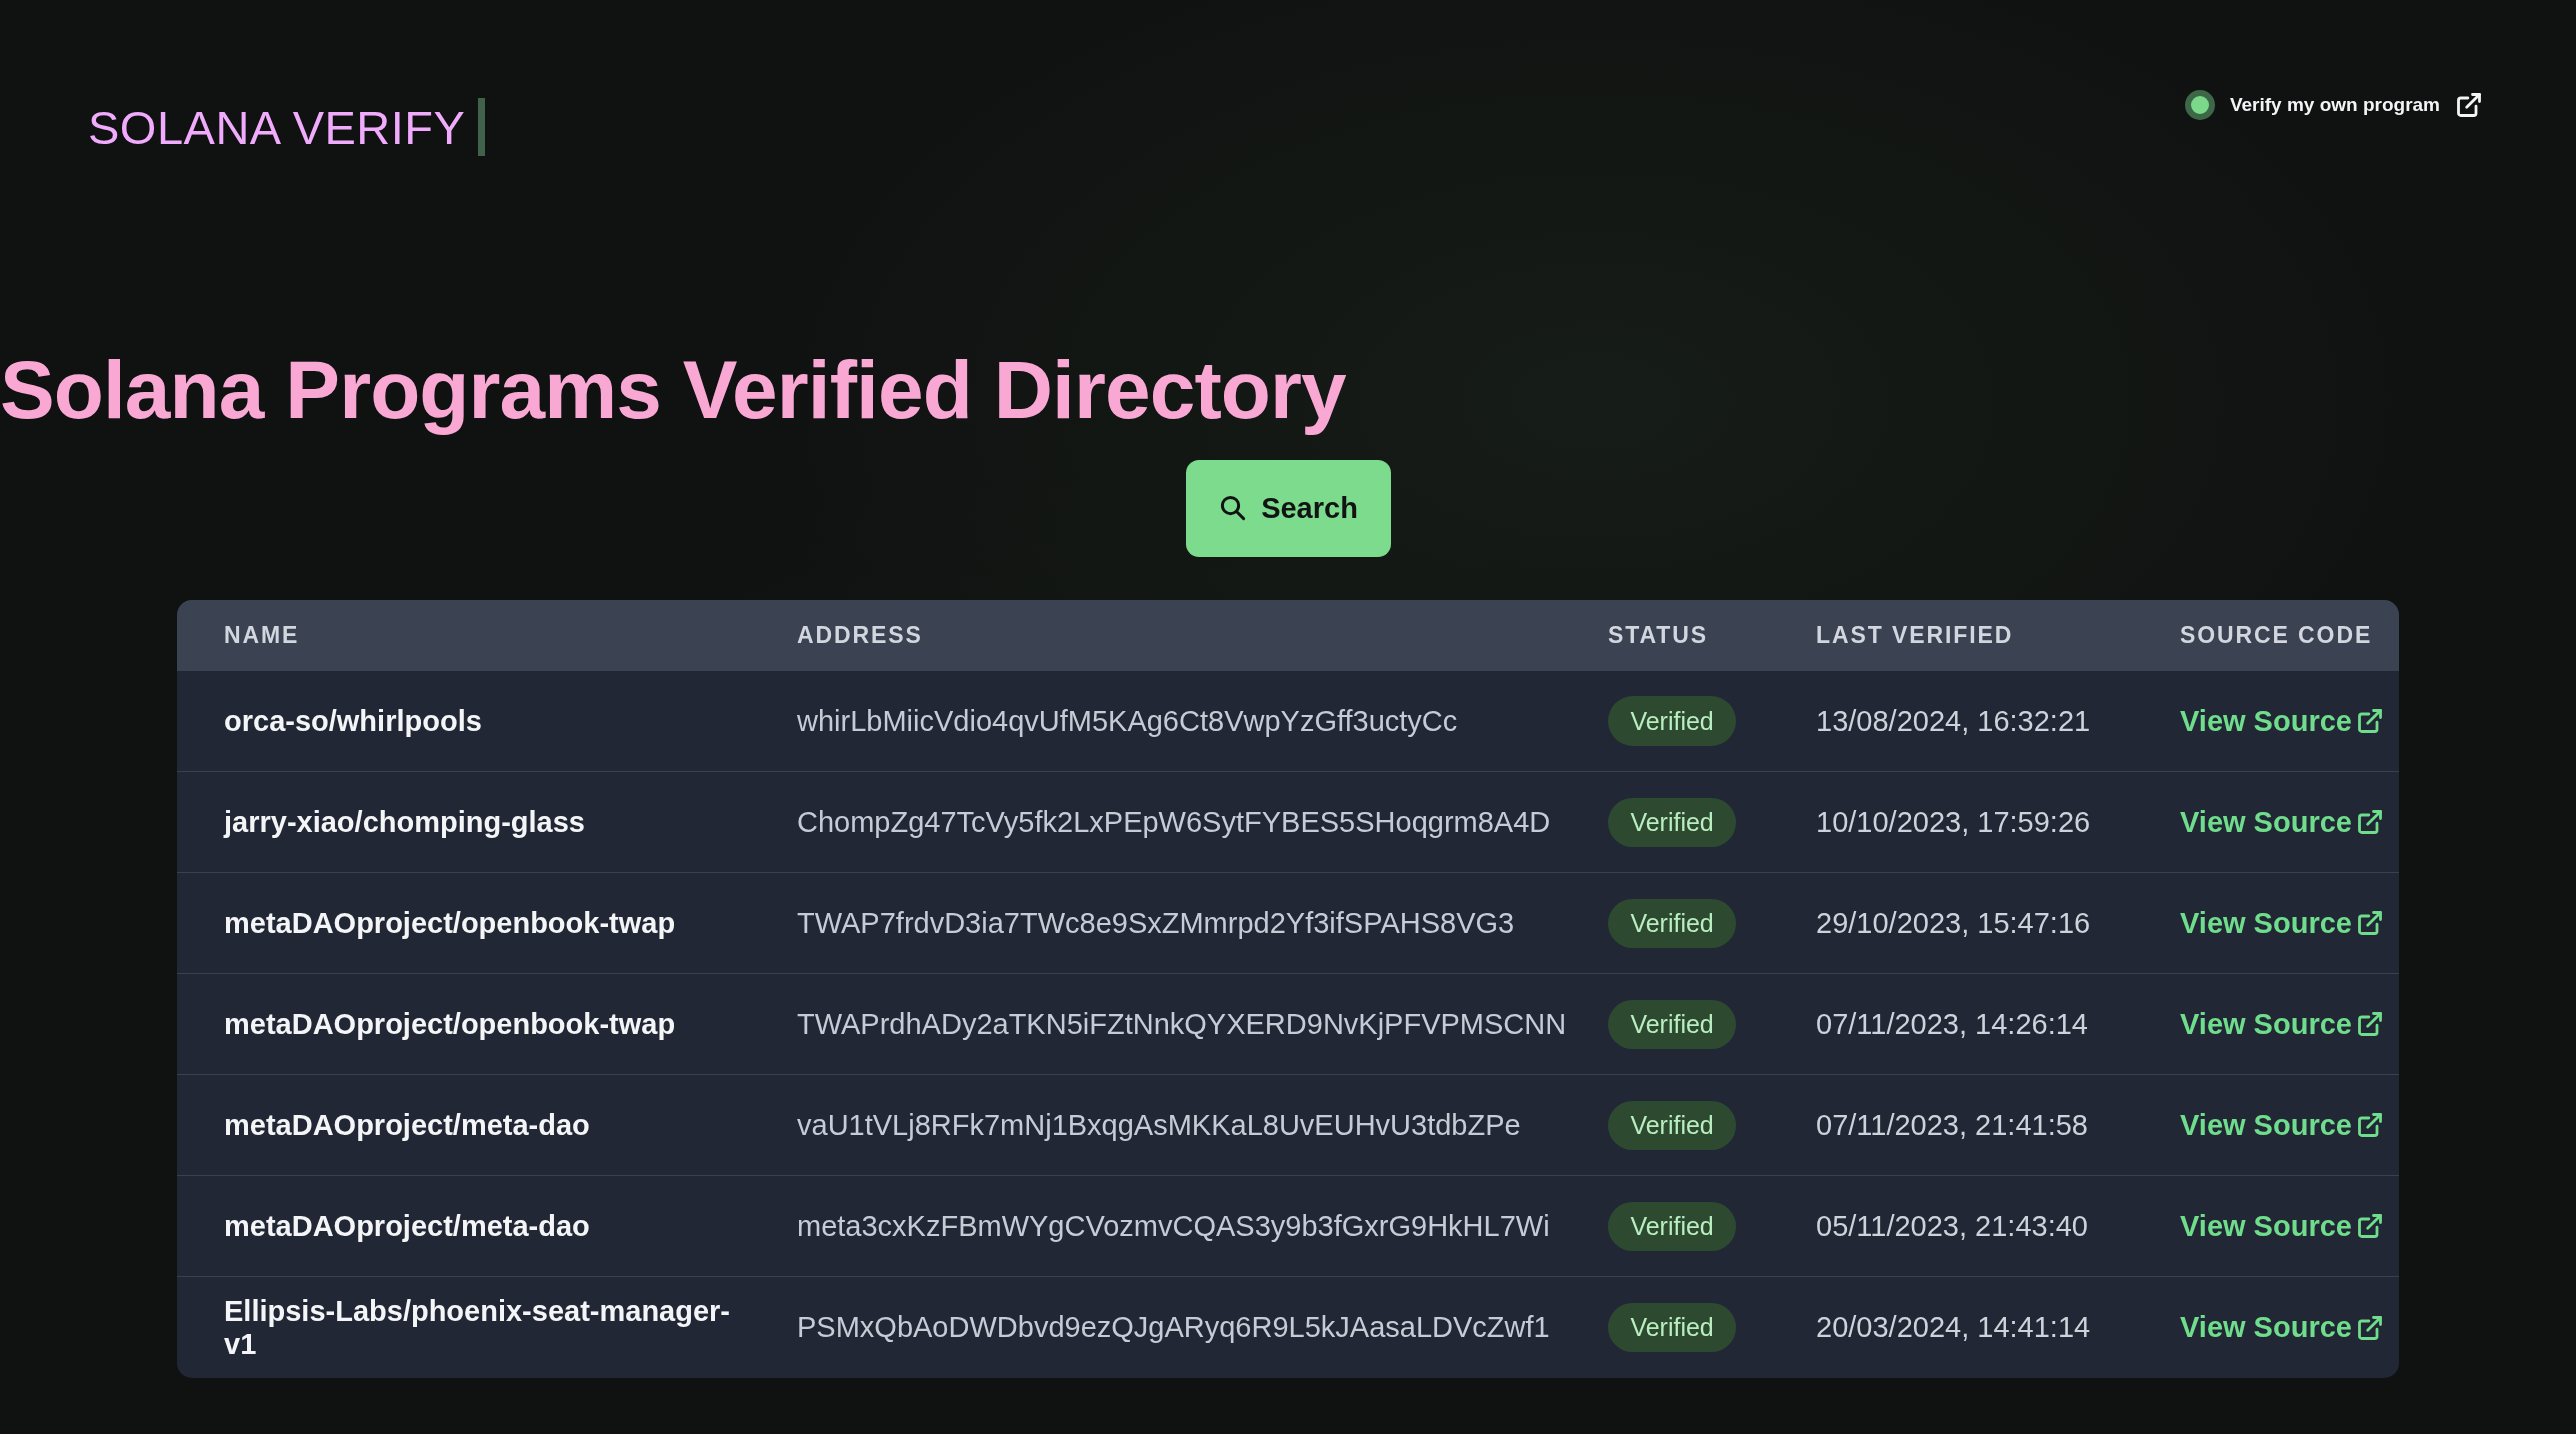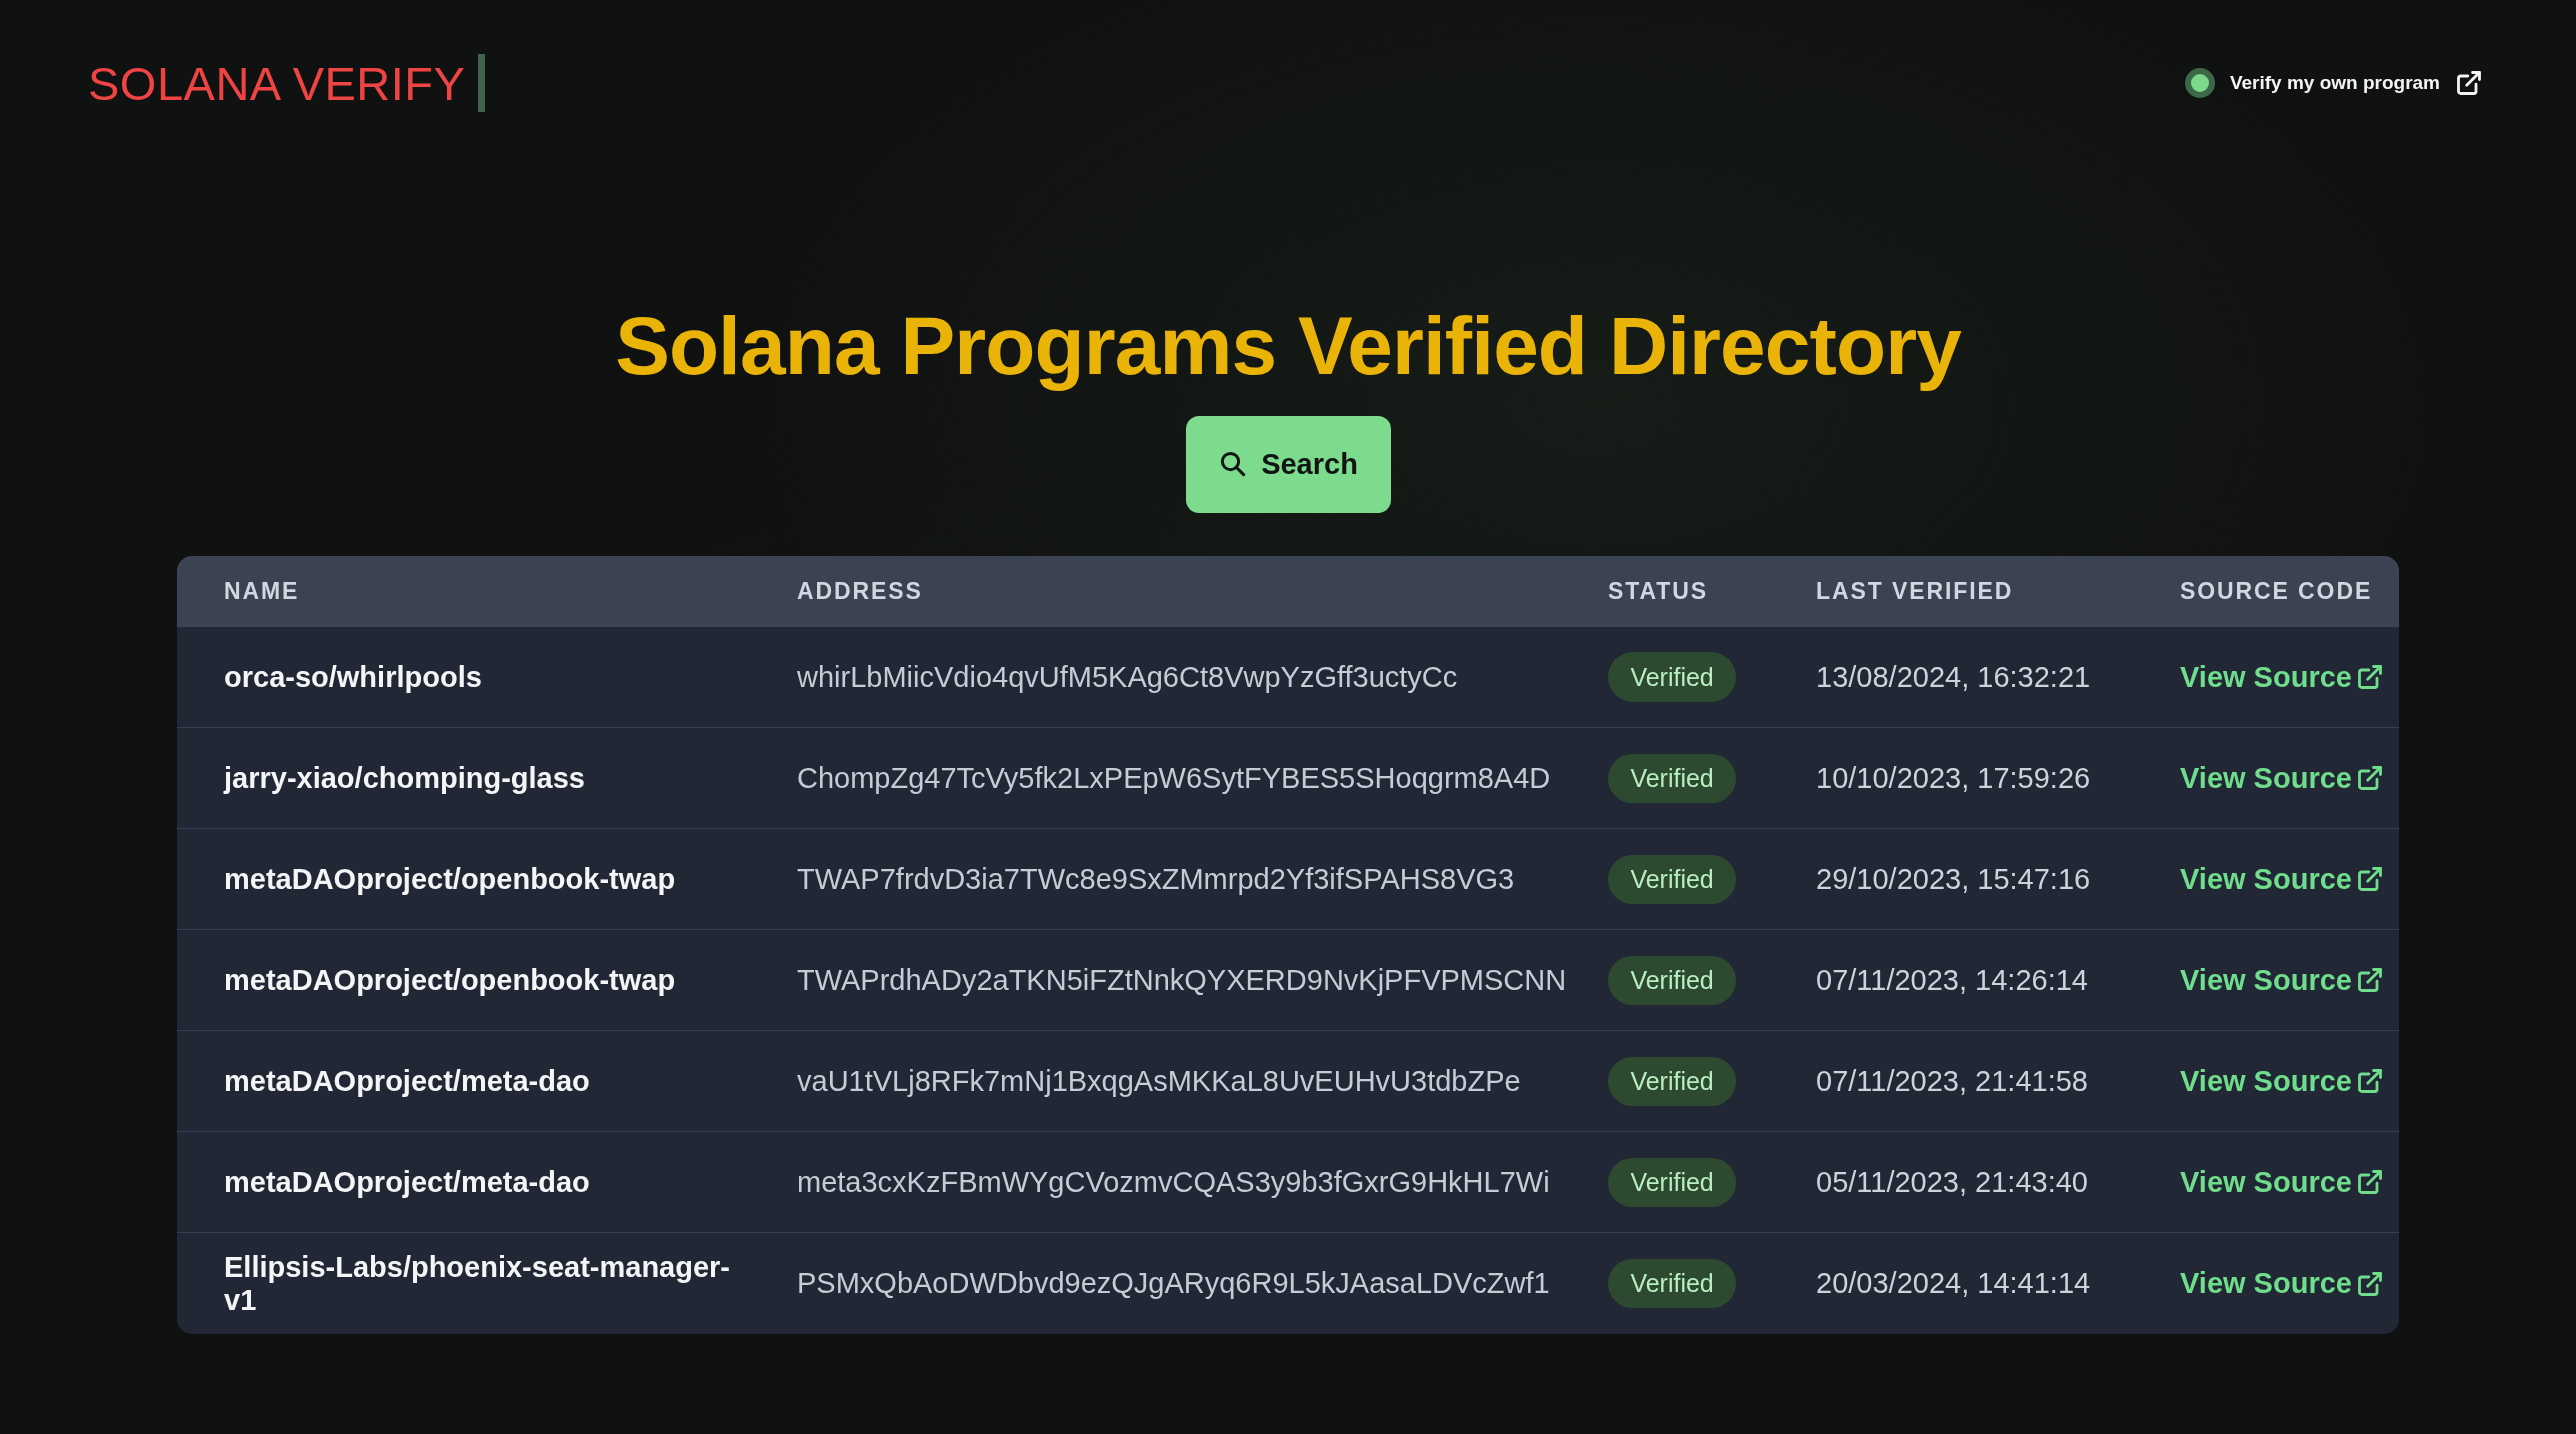--- a/index.html
+++ b/index.html
@@ -12,30 +12,30 @@
       radial-gradient(1024px 605px at 42% 62%, rgba(60,100,60,0.05), rgba(0,0,0,0) 70%),
       #101211;
     color: #f2f4f5;
   }
 
   
   .nav {
     display: flex; justify-content: space-between; align-items: center;
     padding: 54px 93px 0 88px;
   }
-  .logo { display: flex; align-items: center; color: #ef4444; font-size: 47px; font-weight: 500; letter-spacing: 0.5px; cursor: pointer; }
+  .logo { display: flex; align-items: center; color: #f0abfc; font-size: 47px; font-weight: 500; letter-spacing: 0.5px; cursor: pointer; margin-top: 44px; }
   .logo-cursor { display: inline-block; width: 6.5px; height: 58px; background: #41624a; margin-left: 13px; }
   .verify-link { display: flex; align-items: center; gap: 15px; color: #f2f4f5; font-size: 19px; font-weight: 700; text-decoration: none; cursor: pointer; }
   .status-dot { width: 30px; height: 30px; border-radius: 50%; background: #7cd98c; border: 6.5px solid #3d6847; }
   .ext-icon { width: 28px; height: 28px; stroke: currentColor; fill: none; stroke-width: 2.4; stroke-linecap: round; stroke-linejoin: round; }
 
   
   .page-title {
-    margin: 191px 0 0 0; text-align: center;
-    font-size: 82px; line-height: 1.06; font-weight: 800; color: #eab308; letter-spacing: -0.9px;
+    margin: 191px 0 0 0; 
+    font-size: 82px; line-height: 1.06; font-weight: 800; color: #f9a8d4; letter-spacing: -0.9px;
   }
   .search-row { margin-top: 26px; display: flex; justify-content: center; align-items: center; gap: 31px; }
   .search-input {
     width: 727px; height: 75px; background: #1d2332; border: 1.9px solid #353e52; border-radius: 13px;
     padding: 0 34px; font-size: 29px; color: #e8eaee; outline: none;
     font-family: "Liberation Sans", sans-serif;
   }
   .search-input::placeholder { color: #8d95a6; }
   .search-button {
     width: 205px; height: 97px; background: #7cdb8c; color: #121413; border: none; border-radius: 13px;

